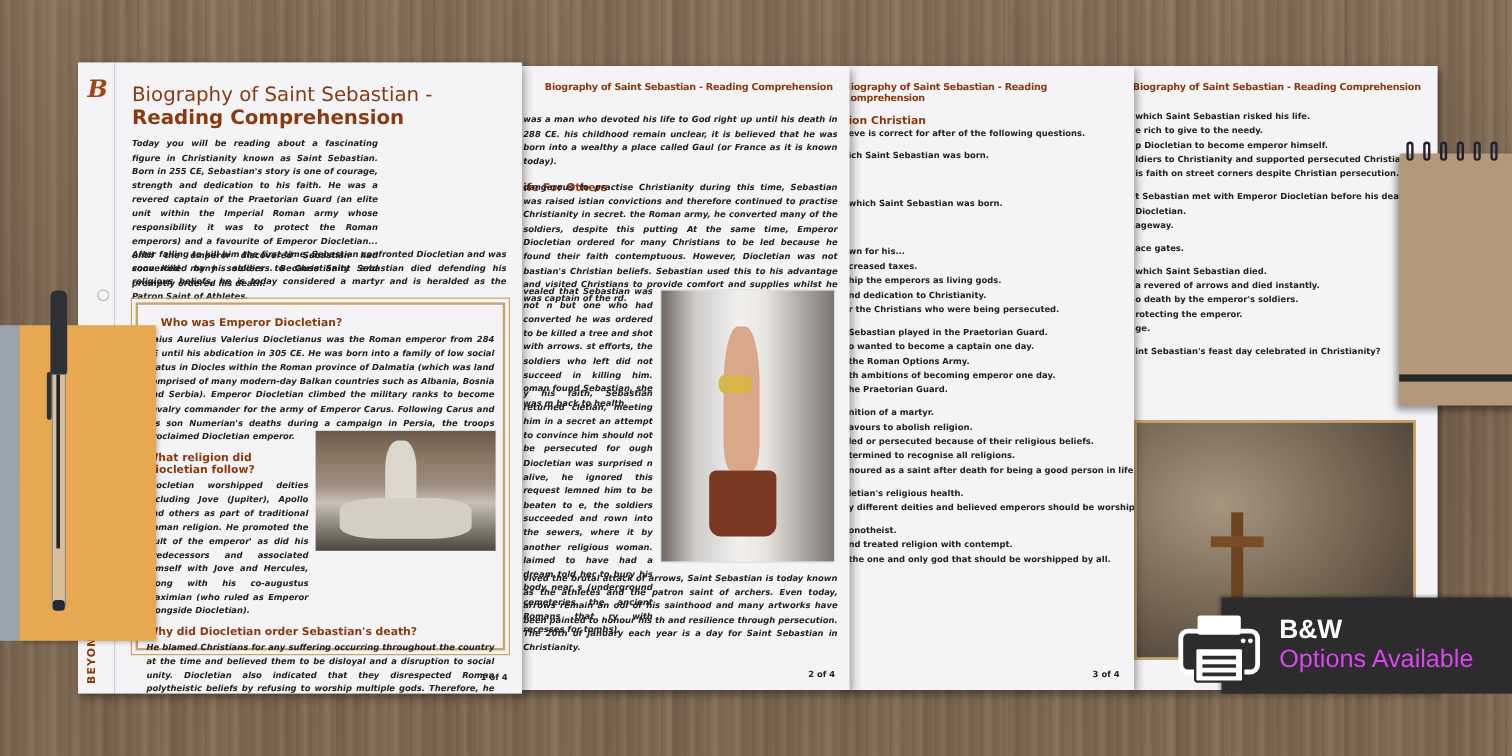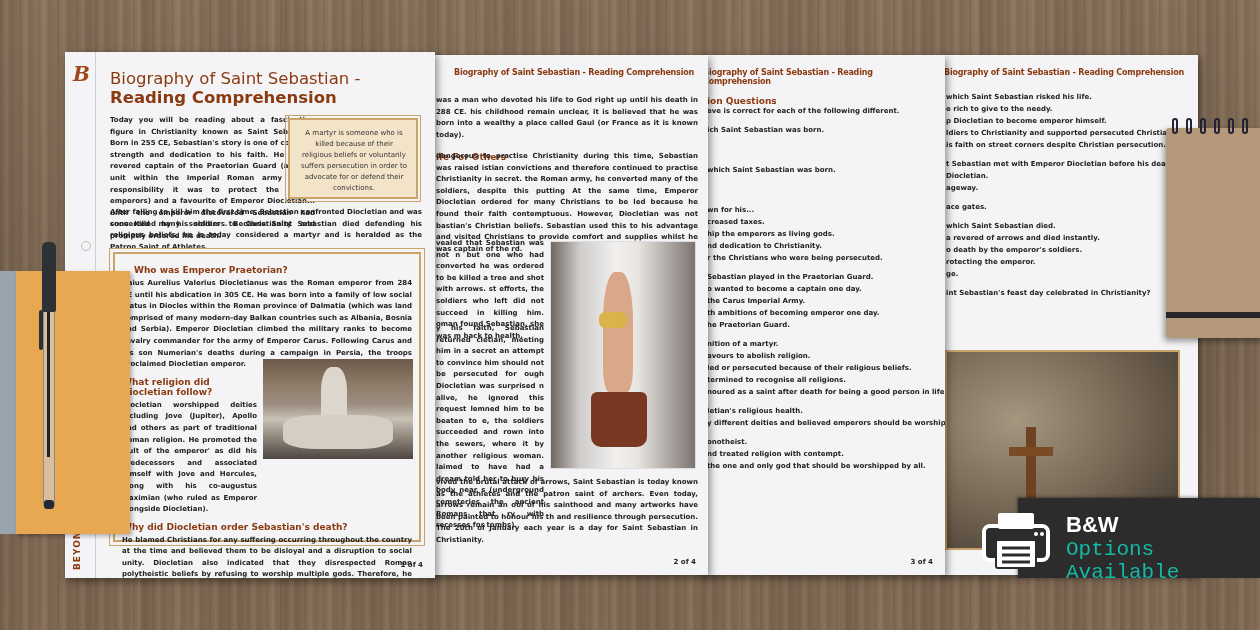--- a/index.html
+++ b/index.html
@@ -20,21 +20,21 @@
   }
   .page-header {
     position: absolute; right: 14px; top: 13px;
     font-size: 8px; font-weight: bold; color: #8a3a10;
     letter-spacing: -0.2px;
   }
   .page-num {
     position: absolute; right: 12px; bottom: 9px;
     font-size: 7px; font-weight: bold; color: #222;
   }
-  .txt { font-size: 7px; line-height: 11.6px; color: #222; font-weight: bold; text-align: justify; }
+  .txt { font-size: 7px; line-height: 11.6px; color: #222; font-weight: bold; text-align: justify; font-style: italic; }
   .h3 { font-size: 9px; font-weight: bold; color: #8a3a10; margin: 6px 0 3px; }
   .qline { font-size: 7px; line-height: 12px; color: #222; font-weight: bold; white-space: nowrap; }
   .qgap { height: 7px; }
 
   
   #page1 { left: 65px; top: 52px; width: 370px; height: 526px; z-index: 5; }
   #page1 .margin-line { position: absolute; left: 30px; top: 0; bottom: 0; width: 1px; background: #cfcfd4; }
   #page1 .hole { position: absolute; left: 16px; width: 10px; height: 10px; border-radius: 50%; border: 1px solid #bbb; }
   #page1 .logo {
     position: absolute; left: 8px; top: 11px; width: 16px; height: 22px;
@@ -117,39 +117,38 @@
   #pen .ink { position: absolute; left: 6px; top: 70px; width: 3px; height: 145px; background: #1f2329; }
   #pen .tip { position: absolute; left: 3px; top: 258px; width: 10px; height: 9px; background: #222a36; border-radius: 3px; }
 
   
   #bw-badge {
     position: absolute; left: 1018px; top: 498px; width: 242px; height: 80px; z-index: 10;
     background: #2c2c2c; box-shadow: -1px -1px 3px rgba(0,0,0,0.4);
   }
   #bw-badge .printer { position: absolute; left: -38px; top: 12px; width: 72px; height: 62px; }
   #bw-badge .bw-title { position: absolute; left: 48px; top: 14px; color: #fff; font-family: "Liberation Sans", sans-serif; font-size: 22px; font-weight: bold; }
-  #bw-badge .bw-sub { position: absolute; left: 48px; top: 40px; color: #14b8a6; font-family: Liberation Mono, monospace; font-size: 21px; }
+  #bw-badge .bw-sub { position: absolute; left: 48px; top: 40px; color: #d946ef; font-family: Liberation Sans, sans-serif; font-size: 21px; }
 </style>
 </head>
 <body>
 
 <div class="page" id="page1">
   <div class="margin-line"></div>
   <div class="hole" style="top:189px"></div>
   <div class="logo">B</div>
   <div class="beyond">BEYOND</div>
   <div class="title">
     <span>Biography of Saint Sebastian - </span><b>Reading Comprehension</b>
   </div>
   <div class="intro txt">Today you will be reading about a fascinating figure in Christianity known as Saint Sebastian. Born in 255 CE, Sebastian's story is one of courage, strength and dedication to his faith. He was a revered captain of the Praetorian Guard (an elite unit within the Imperial Roman army whose responsibility it was to protect the Roman emperors) and a favourite of Emperor Diocletian... until the emperor discovered Sebastian had converted many soldiers to Christianity and promptly ordered his death.</div>
-  <div class="martyr-box">A martyr is someone who is killed because of their religious beliefs or voluntarily suffers persecution in order to advocate for or defend their convictions.</div>
   <div class="intro-cont txt">After failing to kill him the first time, Sebastian confronted Diocletian and was soon killed by his soldiers. Because Saint Sebastian died defending his religious beliefs, he is today considered a martyr and is heralded as the Patron Saint of Athletes.</div>
   <div class="dio-box"></div>
   <div class="dio-inner">
-    <div class="h3" style="padding-left:12px">Who was Emperor Praetorian?</div>
+    <div class="h3" style="padding-left:12px">Who was Emperor Diocletian?</div>
     <div class="txt">Gaius Aurelius Valerius Diocletianus was the Roman emperor from 284 CE until his abdication in 305 CE. He was born into a family of low social status in Diocles within the Roman province of Dalmatia (which was land comprised of many modern-day Balkan countries such as Albania, Bosnia and Serbia). Emperor Diocletian climbed the military ranks to become cavalry commander for the army of Emperor Carus. Following Carus and his son Numerian's deaths during a campaign in Persia, the troops proclaimed Diocletian emperor.</div>
     <div class="h3" style="width:135px">What religion did Diocletian follow?</div>
     <div class="txt" style="width:135px">Diocletian worshipped deities including Jove (Jupiter), Apollo and others as part of traditional Roman religion. He promoted the 'cult of the emperor' as did his predecessors and associated himself with Jove and Hercules, along with his co-augustus Maximian (who ruled as Emperor alongside Diocletian).</div>
     <div class="h3">Why did Diocletian order Sebastian's death?</div>
     <div class="txt">He blamed Christians for any suffering occurring throughout the country at the time and believed them to be disloyal and a disruption to social unity. Diocletian also indicated that they disrespected Roman polytheistic beliefs by refusing to worship multiple gods. Therefore, he felt Sebastian's actions were reprehensible and he deserved to die as a result.</div>
   </div>
   <div class="statue-img"></div>
   <div class="page-num">1 of 4</div>
 </div>
 
@@ -164,43 +163,43 @@
     <div class="seb-figure"></div>
     <div class="seb-gold"></div>
     <div class="seb-pedestal"></div>
   </div>
   <div class="col-l txt" style="top:422px; width:262px">vived the brutal attack of arrows, Saint Sebastian is today known as the athletes and the patron saint of archers. Even today, arrows remain an ool of his sainthood and many artworks have been painted to honour his th and resilience through persecution. The 20th of January each year is a day for Saint Sebastian in Christianity.</div>
   <div class="page-num">2 of 4</div>
 </div>
 
 <div class="page" id="page3">
   <div class="page-header">Biography of Saint Sebastian - Reading Comprehension</div>
-  <div class="h3" style="position:absolute; left:4px; top:35px">ion Questions</div>
+  <div class="h3" style="position:absolute; left:4px; top:35px">ion Christian</div>
   <div id="p3lines" style="position:absolute; left:4px; top:50px">
-      <div class="qline">eve is correct for each of the following different.</div>
+      <div class="qline">eve is correct for after of the following questions.</div>
       <div class="qgap"></div>
       <div class="qline">ich Saint Sebastian was born.</div>
       <div class="qgap"></div>
       <div class="qgap"></div>
       <div class="qgap"></div>
       <div class="qgap"></div>
       <div class="qline">which Saint Sebastian was born.</div>
       <div class="qgap"></div>
       <div class="qgap"></div>
       <div class="qgap"></div>
       <div class="qgap"></div>
       <div class="qline">wn for his...</div>
       <div class="qline">creased taxes.</div>
       <div class="qline">hip the emperors as living gods.</div>
       <div class="qline">nd dedication to Christianity.</div>
       <div class="qline">r the Christians who were being persecuted.</div>
       <div class="qgap"></div>
       <div class="qline">Sebastian played in the Praetorian Guard.</div>
       <div class="qline">o wanted to become a captain one day.</div>
-      <div class="qline">the Carus Imperial Army.</div>
+      <div class="qline">the Roman Options Army.</div>
       <div class="qline">th ambitions of becoming emperor one day.</div>
       <div class="qline">he Praetorian Guard.</div>
       <div class="qgap"></div>
       <div class="qline">nition of a martyr.</div>
       <div class="qline">avours to abolish religion.</div>
       <div class="qline">led or persecuted because of their religious beliefs.</div>
       <div class="qline">termined to recognise all religions.</div>
       <div class="qline">noured as a saint after death for being a good person in life.</div>
       <div class="qgap"></div>
       <div class="qline">letian's religious health.</div>

